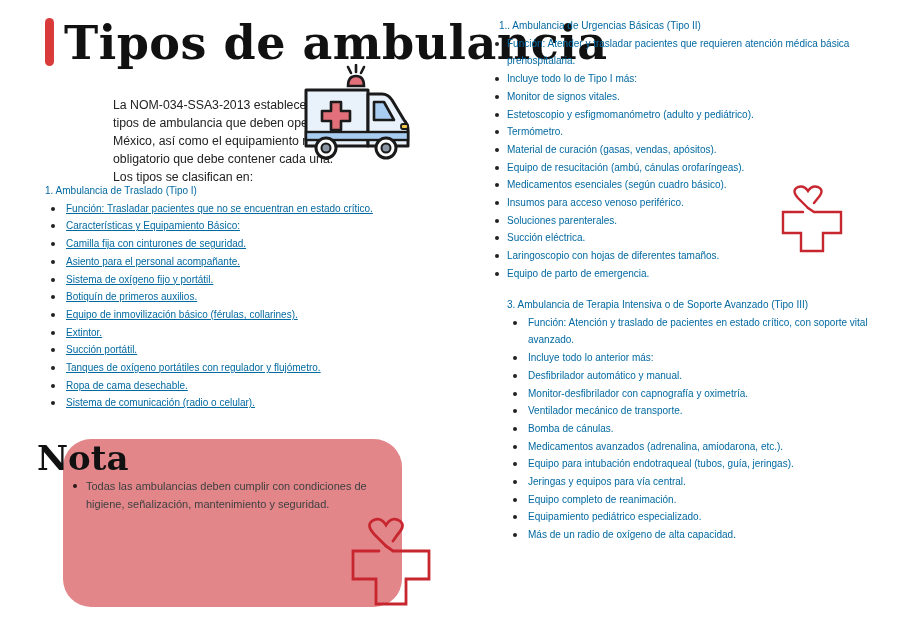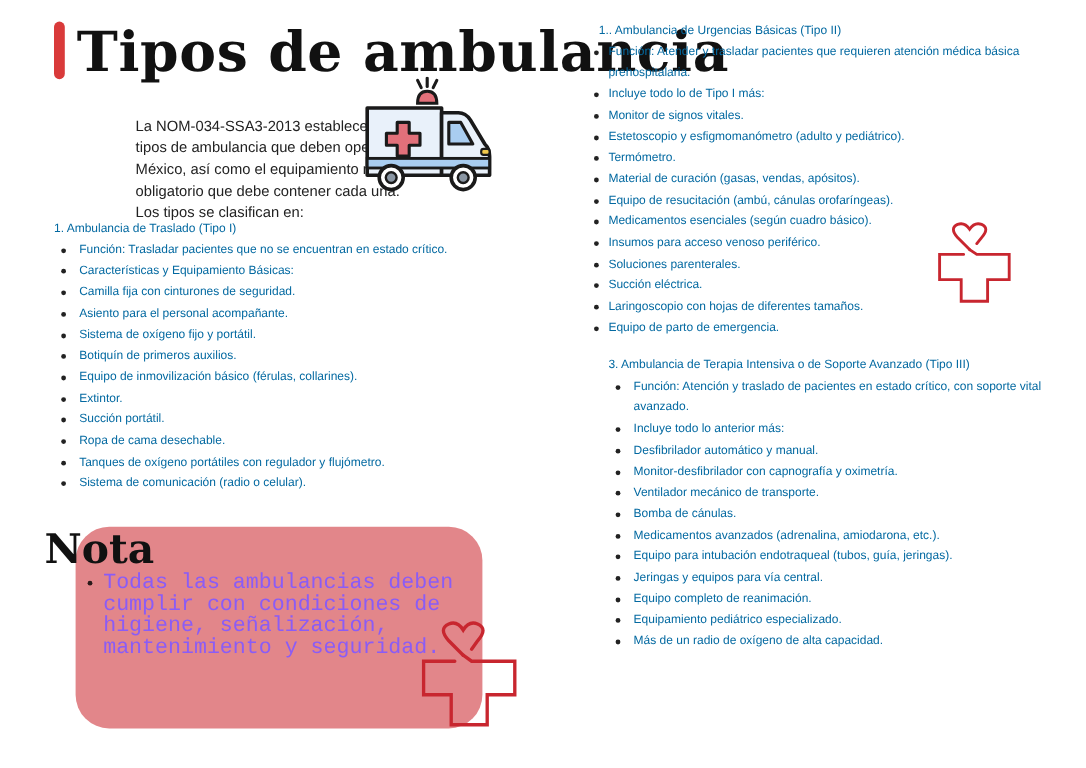--- a/index.html
+++ b/index.html
@@ -27,40 +27,40 @@
     .section { position: absolute; font-size: 10px; line-height: 17.7px; color: #0369a1; }
     .section .head { display: block; }
     .section ul { list-style: none; }
     .section li { position: relative; padding-left: 21px; }
     .section li::before {
       content: ""; position: absolute; left: 6px; top: 7px;
       width: 4px; height: 4px; border-radius: 50%; background: #222;
     }
 
     #sec1 { left: 45px; top: 182px; width: 380px; }
-    #sec1 ul { margin-left: 0px; }
+    #sec1 ul { margin-left: 0px; text-decoration: underline; }
     #sec2 { left: 495px; top: 17px; width: 380px; }
     #sec2 .head { padding-left: 4px; }
     #sec2 li { padding-left: 12px; }
     #sec2 li::before { left: 0px; }
     #sec3 { left: 507px; top: 296px; width: 380px; }
     #sec3 ul { margin-left: 0px; }
 
     .nota-box {
       position: absolute; left: 63px; top: 439px; width: 339px; height: 168px;
       background: #e2868a; border-radius: 28px;
     }
     .nota-title {
       position: absolute; left: 37px; top: 436px;
       font-family: "DejaVu Serif", "Liberation Serif", serif;
       font-weight: bold; font-size: 34px; color: #111; line-height: 44px;
     }
     .nota-text {
       position: absolute; left: 67px; top: 477px; width: 330px;
-      font-size: 18px; line-height: 18px; color: #8b5cf6; font-family: Liberation Mono, monospace;
+      font-size: 11px; line-height: 18px; color: #404040;
     }
     .nota-text li { list-style: none; position: relative; padding-left: 19px; }
     .nota-text li::before {
       content: ""; position: absolute; left: 6px; top: 7px;
       width: 4px; height: 4px; border-radius: 50%; background: #2a1a1a;
     }
 
     .heart-cross { position: absolute; }
     #hc-right { left: 781px; top: 185px; width: 62px; height: 68px; }
     #hc-bottom { left: 351px; top: 516px; width: 80px; height: 90px; }
@@ -97,30 +97,30 @@
   <circle cx="26" cy="84" r="10" fill="#ffffff" stroke="#1a1a1a" stroke-width="3"></circle>
   <circle cx="26" cy="84" r="4.5" fill="#8a96a3" stroke="#1a1a1a" stroke-width="2"></circle>
   <circle cx="86" cy="84" r="10" fill="#ffffff" stroke="#1a1a1a" stroke-width="3"></circle>
   <circle cx="86" cy="84" r="4.5" fill="#8a96a3" stroke="#1a1a1a" stroke-width="2"></circle>
 </svg>
 
 <div class="section" id="sec1">
   <span class="head">1. Ambulancia de Traslado (Tipo I)</span>
   <ul>
     <li>Función: Trasladar pacientes que no se encuentran en estado crítico.</li>
-    <li>Características y Equipamiento Básicas:</li>
+    <li>Características y Equipamiento Básico:</li>
     <li>Camilla fija con cinturones de seguridad.</li>
     <li>Asiento para el personal acompañante.</li>
     <li>Sistema de oxígeno fijo y portátil.</li>
     <li>Botiquín de primeros auxilios.</li>
     <li>Equipo de inmovilización básico (férulas, collarines).</li>
     <li>Extintor.</li>
     <li>Succión portátil.</li>
+    <li>Tanques de oxígeno portátiles con regulador y flujómetro.</li>
     <li>Ropa de cama desechable.</li>
-    <li>Tanques de oxígeno portátiles con regulador y flujómetro.</li>
     <li>Sistema de comunicación (radio o celular).</li>
   </ul>
 </div>
 
 <div class="section" id="sec2">
   <span class="head">1.. Ambulancia de Urgencias Básicas (Tipo II)</span>
   <ul>
     <li>Función: Atender y trasladar pacientes que requieren atención médica básica prehospitalaria.</li>
     <li> Incluye todo lo de Tipo I más:</li>
     <li>Monitor de signos vitales.</li>

